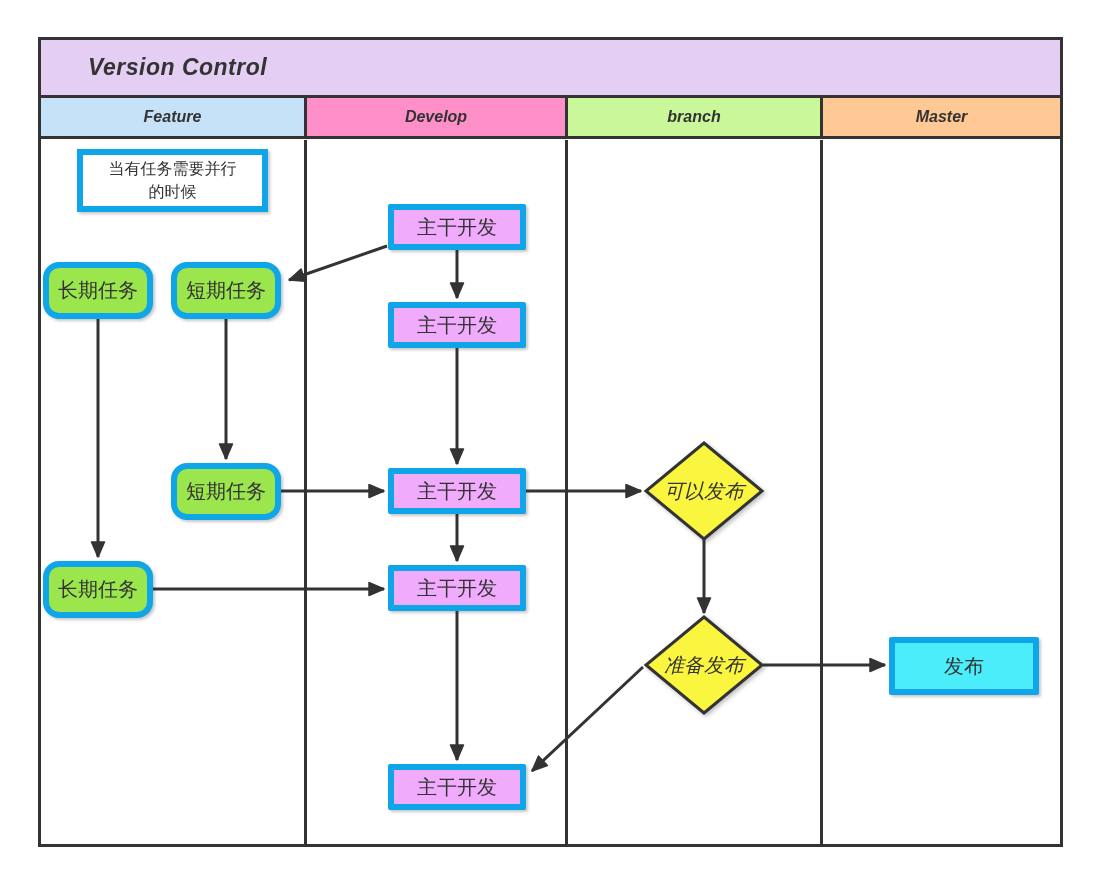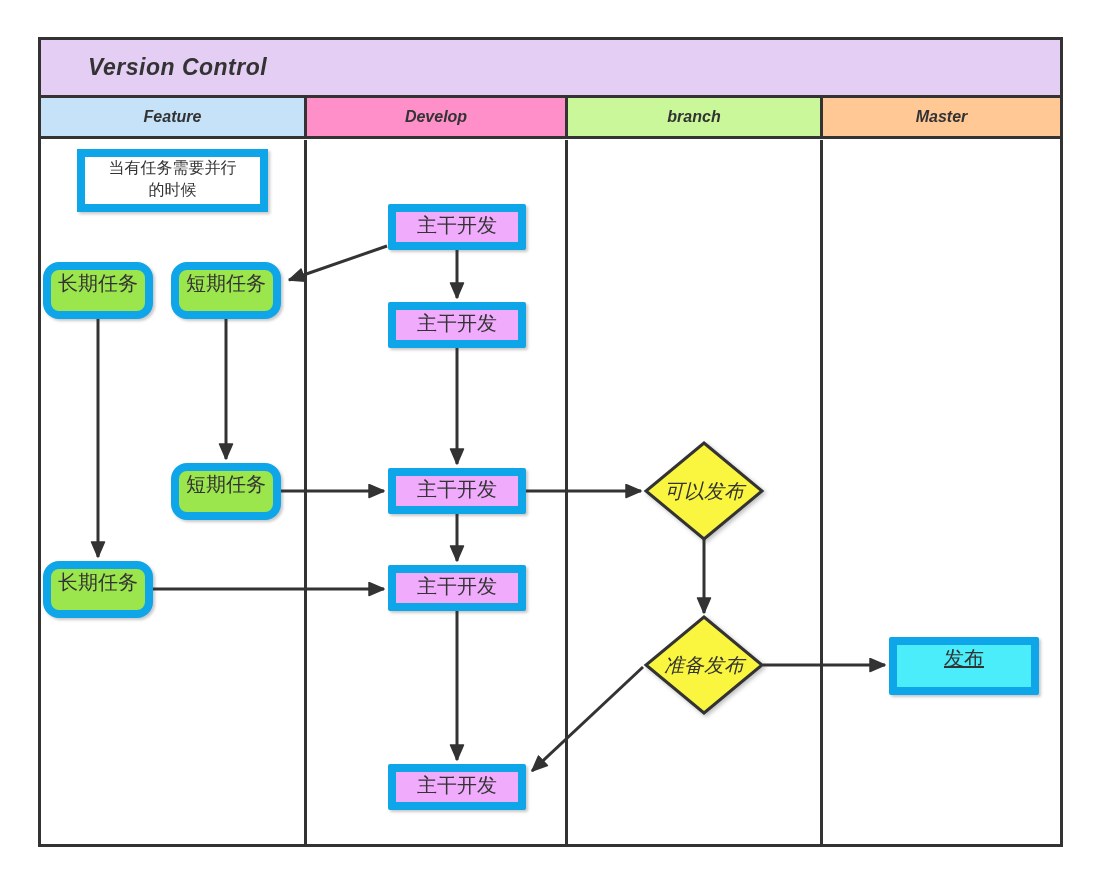--- a/index.html
+++ b/index.html
@@ -11,27 +11,27 @@
   .title-band{left:38px;top:37px;width:1025px;height:61px;background:#E4CEF3;border:3px solid #333;
               display:flex;align-items:center;padding-left:47px;
               font-size:23px;font-weight:bold;font-style:italic;letter-spacing:.5px;}
   .lane-h{top:95px;height:44px;border:3px solid #333;display:flex;align-items:center;justify-content:center;
           font-size:16px;font-weight:bold;font-style:italic;}
   .lh-feature{left:38px;width:269px;background:#C5E2F8;}
   .lh-develop{left:304px;width:264px;background:#FF8FC8;}
   .lh-branch{left:565px;width:258px;background:#C9F799;}
   .lh-master{left:820px;width:243px;background:#FFC894;}
   .vline{top:140px;height:707px;width:3px;background:#333;}
-  .node{border:8px solid #0ea5e9;display:flex;align-items:flex-start;justify-content:center;
+  .node{border:6px solid #0ea5e9;display:flex;align-items:center;justify-content:center;
         font-size:20px;box-shadow:2px 2px 3px rgba(0,0,0,.22);}
   .note{left:77px;top:149px;width:191px;height:63px;background:#fff;font-size:16px;line-height:1.4;
         text-align:center;white-space:pre-line;}
   .pill{width:110px;height:57px;background:#9BE54D;border-radius:16px;}
   .trunk{left:388px;width:138px;height:46px;background:#f0abfc;border-radius:2px;}
-  .release{left:889px;top:637px;width:150px;height:58px;background:#4BEDFA;border-radius:2px;text-decoration:underline;}
+  .release{left:889px;top:637px;width:150px;height:58px;background:#4BEDFA;border-radius:2px;}
   .diamond{width:122px;height:100px;box-shadow:none;border:none;background:transparent;}
   .diamond svg{position:absolute;left:0;top:0;filter:drop-shadow(2px 2px 2px rgba(0,0,0,.25));}
   .diamond .dlabel{position:absolute;left:0;top:0;width:122px;height:100px;
                    display:flex;align-items:center;justify-content:center;font-size:20px;font-style:italic;}
   .arrows{left:0;top:0;pointer-events:none;}
 </style>
 </head>
 <body>
 
 <div class="canvas">

